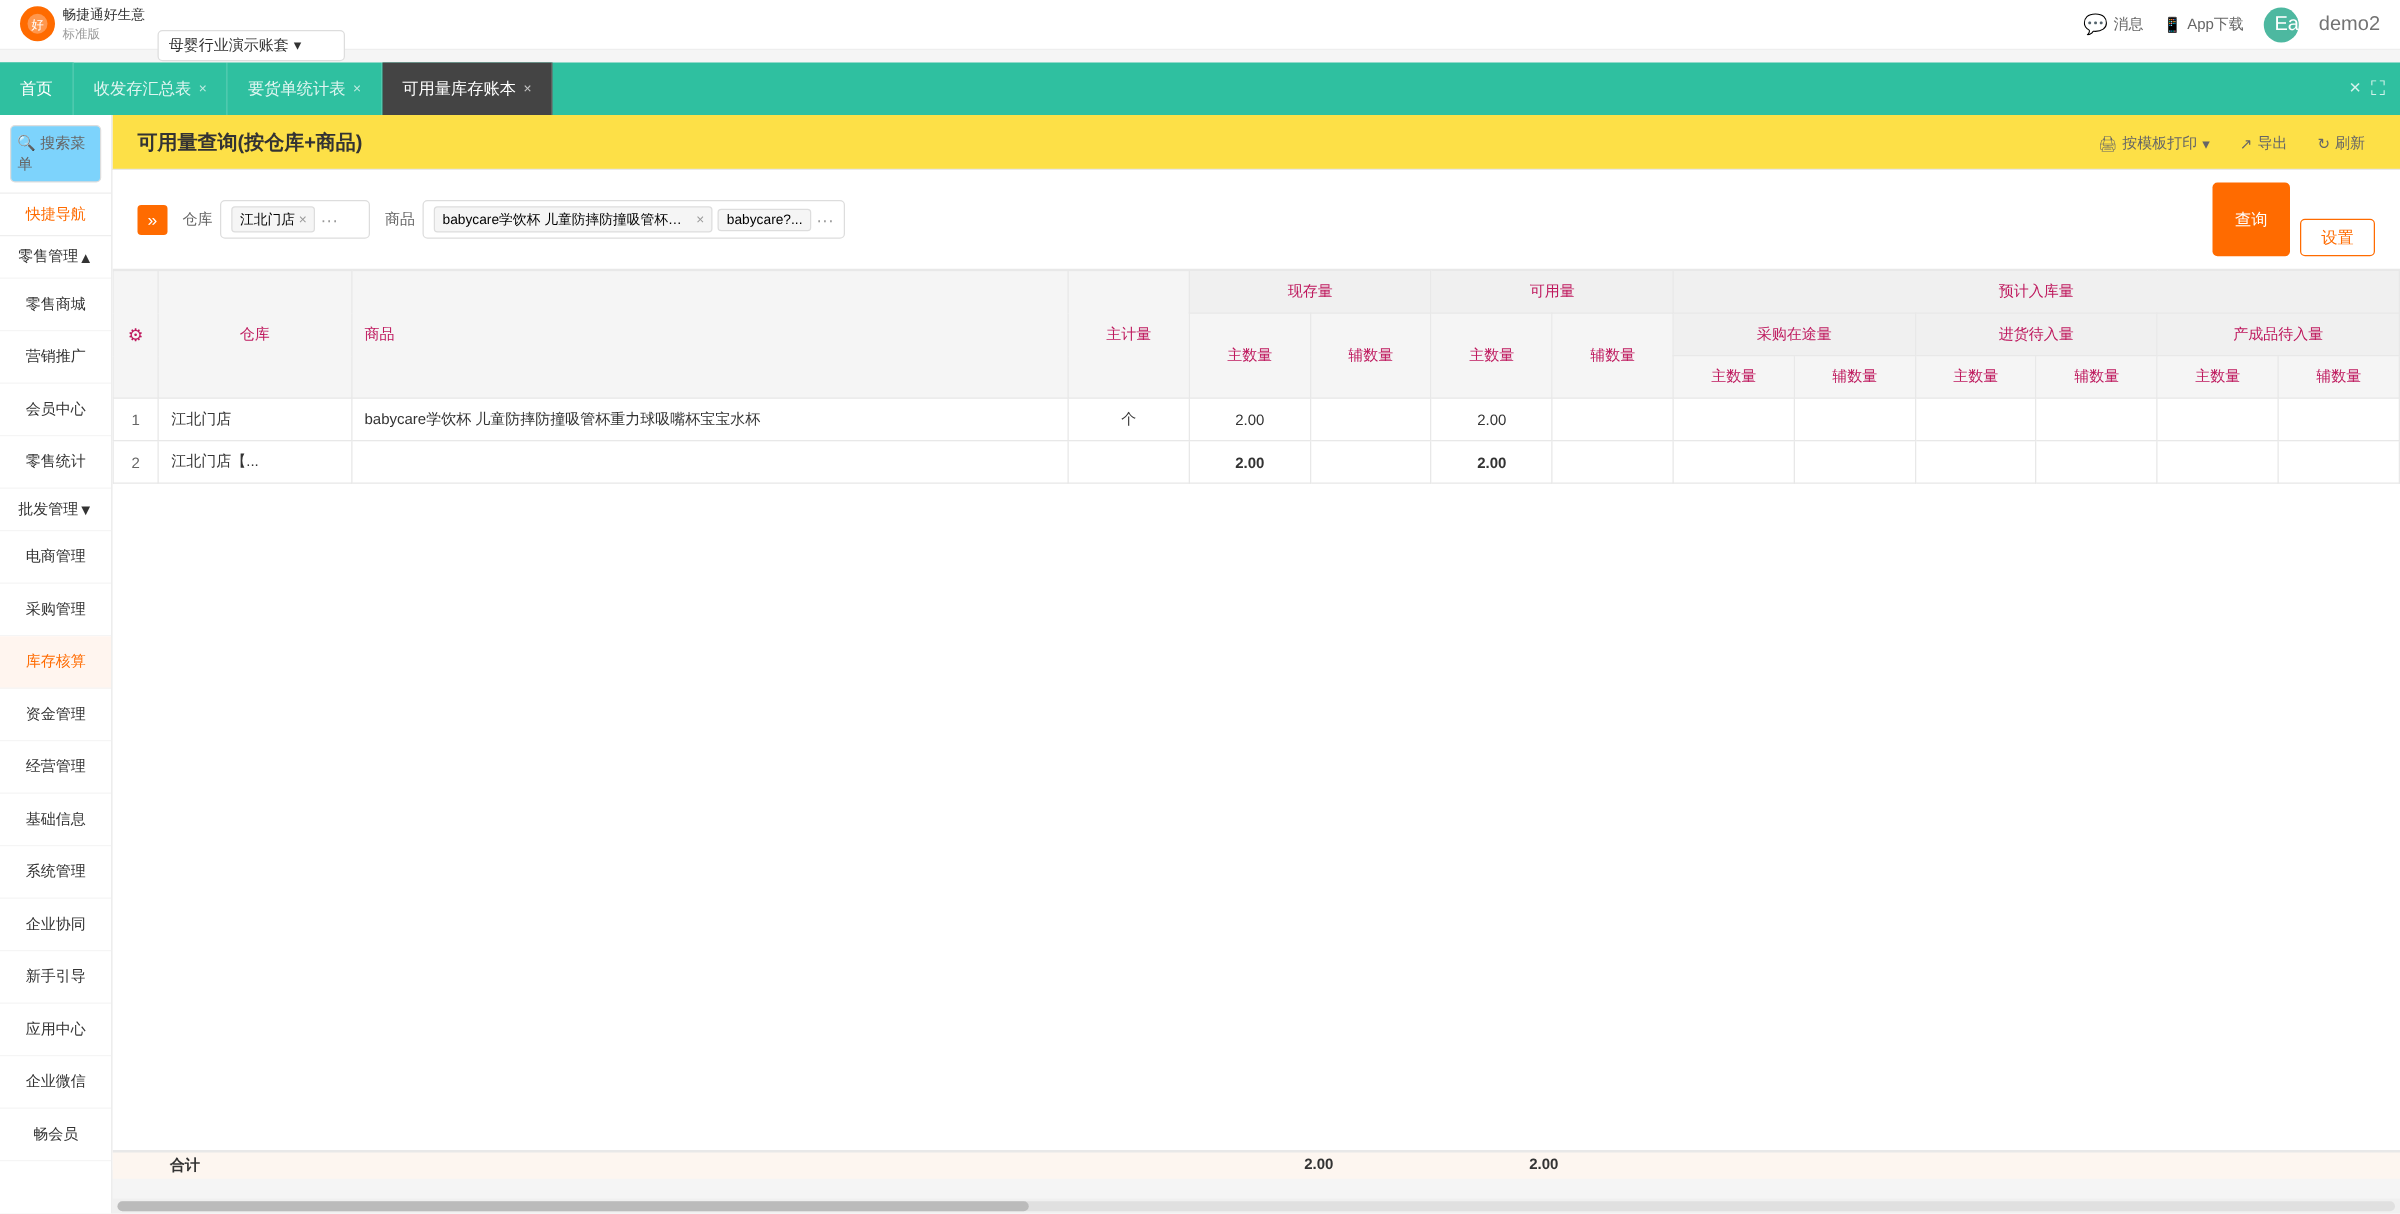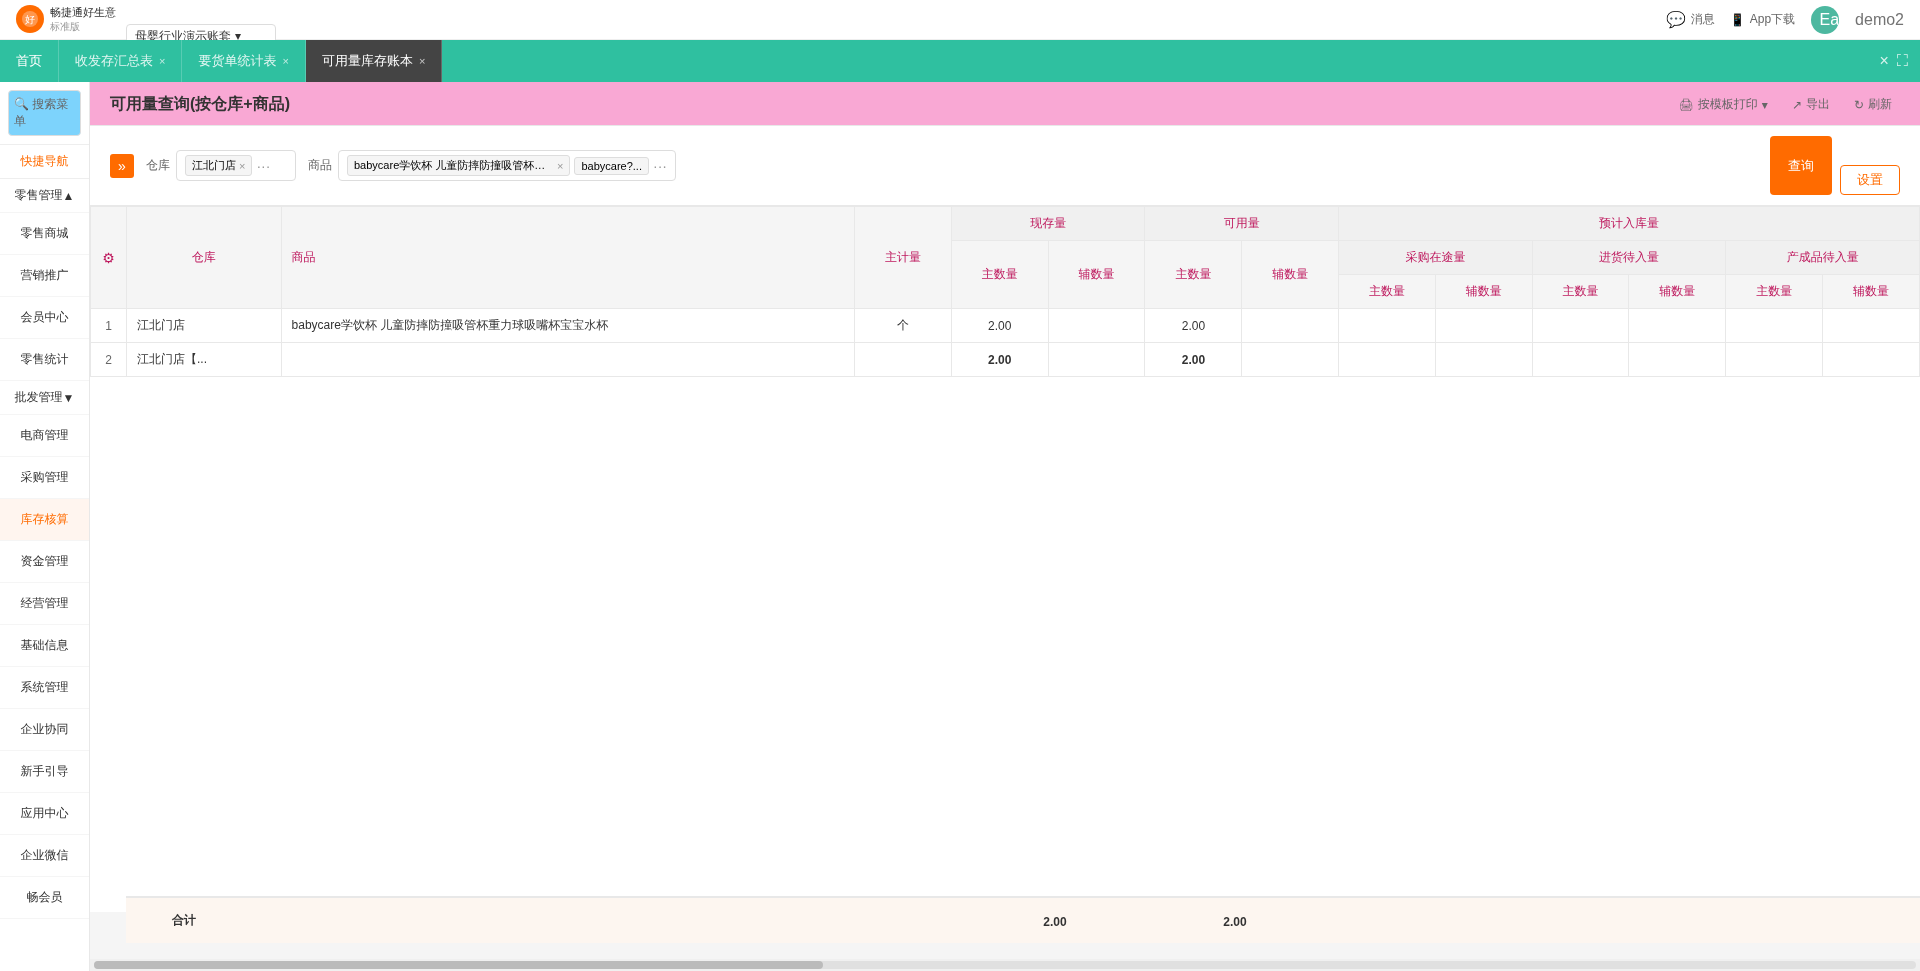--- a/index.html
+++ b/index.html
@@ -25,20 +25,21 @@
     .top-btn { display: flex; align-items: center; gap: 4px; font-size: 12px; color: #666; cursor: pointer; }
     .avatar { width: 28px; height: 28px; border-radius: 50%; background: #4db8a0; display: flex; align-items: center; justify-content: flex-end; color: #fff; font-size: 16px; overflow: hidden; }
 
     
     .nav-tabs {
       height: 42px;
       background: #2fc0a0;
       display: flex;
       align-items: center;
       padding: 0 0 0 0;
+      margin-top: 10px;
     }
     .nav-tab {
       height: 42px;
       display: flex;
       align-items: center;
       padding: 0 16px;
       font-size: 13px;
       color: rgba(255,255,255,0.85);
       cursor: pointer;
       border-right: 1px solid rgba(255,255,255,0.2);
@@ -122,21 +123,21 @@
       justify-content: center;
       gap: 0;
     }
 
     
     .content-area { flex: 1; overflow: auto; display: flex; flex-direction: column; }
 
     
     .page-header {
       padding: 10px 20px 8px;
-      background: #f9a8d4;
+      background: #fde047;
       display: flex;
       align-items: center;
       justify-content: space-between;
       border-bottom: 1px solid #e8e8e8;
     }
     .page-title { font-size: 16px; font-weight: bold; color: #333; }
     .page-actions { display: flex; align-items: center; gap: 8px; }
     .page-action-btn {
       display: flex; align-items: center; gap: 4px;
       font-size: 12px; color: #666; cursor: pointer;
@@ -233,27 +234,26 @@
     }
     tbody td.left { text-align: left; }
     .th-group {
       background: #f0f0f0;
     }
 
     
     .table-footer {
       background: #fdf6f0;
       border-top: 2px solid #e8e8e8;
-      padding: 14px 10px;
-      display: flex;
-      align-items: flex-end;
+      padding: 2px 10px;
+      display: flex;
+      align-items: flex-start;
       font-size: 12px;
       font-weight: bold;
       color: #333;
-      margin-left: 36px;
     }
 
     
     .scroll-bar-area {
       height: 12px;
       background: #f0f0f0;
       display: flex;
       align-items: center;
       padding: 0 4px;
     }

